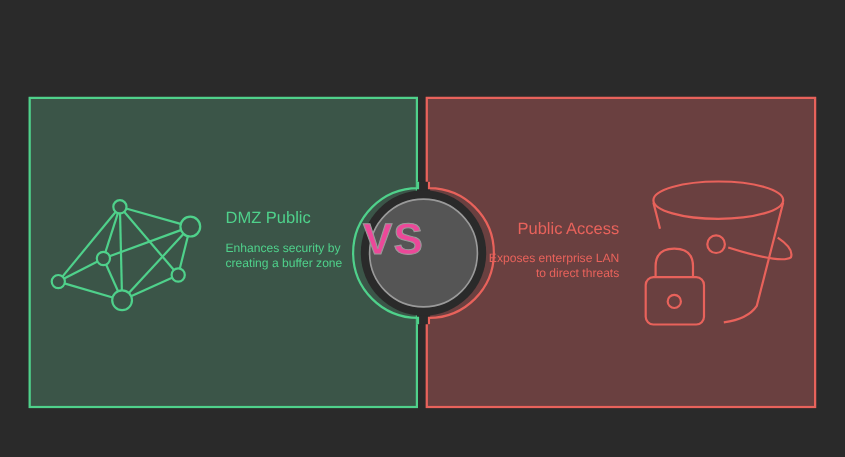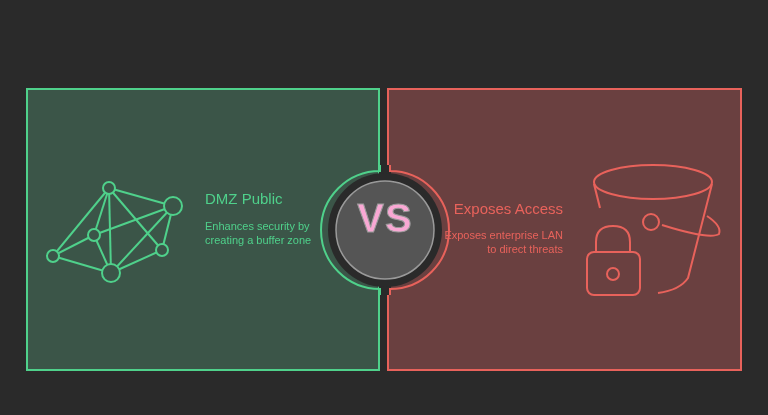--- a/index.html
+++ b/index.html
@@ -18,22 +18,22 @@
       background: #6a4040; border: 2px solid #e8625b;
     }
     .title { position: absolute; font-size: 15px; white-space: nowrap; }
     .desc { position: absolute; font-size: 11px; line-height: 13.5px; }
     .left-title { left: 205px; top: 190px; color: #4fd18b; }
     .left-desc { left: 205px; top: 220px; color: #4fd18b; width: 110px; }
     .right-title { left: 440px; top: 200px; width: 123px; text-align: right; color: #e8625b; }
     .right-desc { left: 440px; top: 229px; width: 123px; text-align: right; color: #e8625b; }
     svg.abs { position: absolute; }
     .vs-text {
-      position: absolute; left: 330px; top: 196px; width: 110px; text-align: center;
-      font-size: 40px; font-weight: bold; color: #f9a8d4; letter-spacing: 1px;
+      position: absolute; left: 330px; top: 196px; width: 110px; 
+      font-size: 40px; font-weight: bold; color: #ec4899; letter-spacing: 1px;
       -webkit-text-stroke: 1px #9a9a9a;
     }
   </style>
 </head>
 <body>
 
 <div class="panel panel-left"></div>
 <div class="panel panel-right"></div>
 
 <svg class="abs" style="left:40px;top:170px" width="160" height="120" viewBox="0 0 160 120">
@@ -57,21 +57,21 @@
     <circle cx="54" cy="65" r="6"></circle>
     <circle cx="13" cy="86" r="6"></circle>
     <circle cx="122" cy="80" r="6"></circle>
     <circle cx="71" cy="103" r="9"></circle>
   </g>
 </svg>
 
 <div class="title left-title">DMZ Public</div>
 <div class="desc left-desc">Enhances security by creating a buffer zone</div>
 
-<div class="title right-title">Exposes Access</div>
+<div class="title right-title">Public Access</div>
 <div class="desc right-desc">Exposes enterprise LAN to direct threats</div>
 
 <svg class="abs" style="left:570px;top:150px" width="160" height="160" viewBox="0 0 160 160">
   <g stroke="#e8625b" stroke-width="2" fill="none">
     <ellipse cx="83" cy="32" rx="59" ry="17"></ellipse>
     <line x1="24" y1="34" x2="30" y2="58"></line>
     <path d="M142 34 L118 128 Q110 140 88 143"></path>
     <path d="M137 66 Q152 76 149 84 Q140 90 92 75"></path>
     <circle cx="81" cy="72" r="8" fill="#6a4040"></circle>
     <path d="M26 102 L26 92 Q26 76 43 76 Q60 76 60 92 L60 102"></path>

